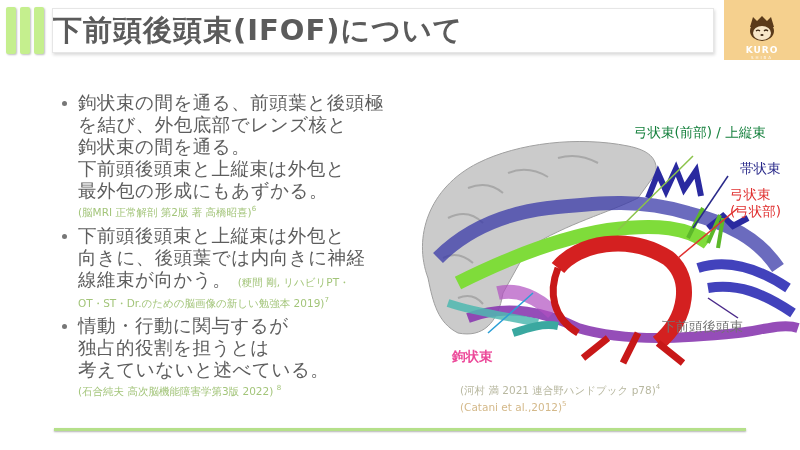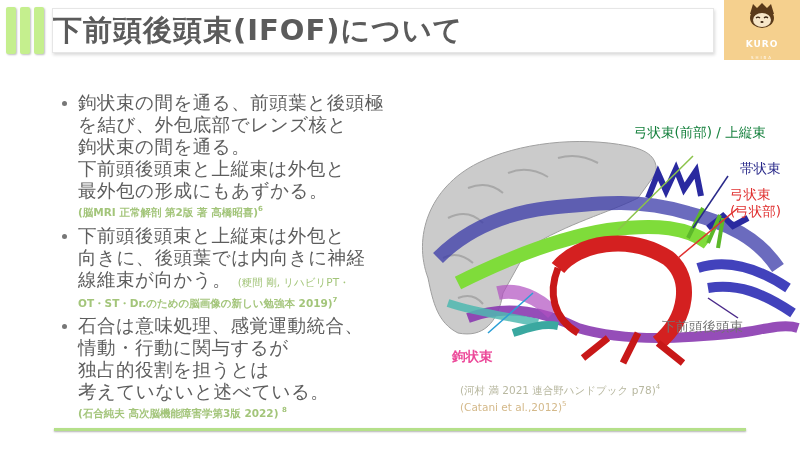--- a/index.html
+++ b/index.html
@@ -5,31 +5,31 @@
     * { margin: 0; padding: 0; box-sizing: border-box; }
     html, body { width: 800px; height: 450px; overflow: hidden; background: #ffffff; }
     body { position: relative; font-family: "DejaVu Sans", "Liberation Sans", sans-serif; color: #595959; }
 
     .accent-bars { position: absolute; left: 6px; top: 7px; display: flex; gap: 4px; }
     .accent-bar { width: 10px; height: 47px; background: #c5ef8e; border-radius: 2px; box-shadow: 1px 1px 2px rgba(0,0,0,0.25); }
 
     .title-box { position: absolute; left: 52px; top: 8px; width: 662px; height: 45px; border: 1px solid #e6e6e6; box-shadow: 1px 2px 3px rgba(0,0,0,0.15); background: #fff; display: flex; align-items: center; justify-content: flex-start; }
     .title-text { font-size: 29px; font-weight: bold; color: #5b5b5b; letter-spacing: 1px; }
 
-    .logo { position: absolute; left: 724px; top: 0; width: 76px; height: 60px; background: #f5d08e; display: flex; flex-direction: column; align-items: center; justify-content: space-between; }
+    .logo { position: absolute; left: 724px; top: 0; width: 76px; height: 60px; background: #f5d08e; display: flex; flex-direction: column; align-items: center; justify-content: flex-end; }
     .logo svg { width: 36px; height: 30px; }
     .logo-name { font-size: 9px; font-weight: bold; color: #ffffff; letter-spacing: 1px; margin-top: 2px; }
     .logo-sub { font-size: 4px; color: #ffffff; letter-spacing: 2px; opacity: 0.9; }
 
     .bullets { position: absolute; left: 62px; top: 92px; width: 340px; }
     .bullet { position: relative; padding-left: 16px; margin-bottom: 6px; }
     .bullet-dot { position: absolute; left: 0; top: 9px; width: 5px; height: 5px; border-radius: 50%; background: #777; }
     .bullet-line { display: block; font-size: 18.5px; line-height: 22px; color: #5e5e5e; white-space: nowrap; letter-spacing: 0.5px; }
     .cite { font-size: 10.5px; color: #a3c57a; letter-spacing: 0; white-space: nowrap; }
-    .cite-block { display: block; line-height: 14px; font-weight: bold; }
+    .cite-block { display: block; line-height: 14px; }
     sup { font-size: 7px; }
 
     .figure { position: absolute; left: 408px; top: 118px; width: 392px; height: 260px; }
     .figure svg { width: 100%; height: 100%; }
 
     .lbl { position: absolute; font-size: 13.5px; white-space: nowrap; }
     .lbl-arc-front { left: 634px; top: 124px; color: #15803d; }
     .lbl-cingulum { left: 740px; top: 160px; color: #2a2a8a; }
     .lbl-arc { left: 730px; top: 186px; color: #e03030; line-height: 17px; }
     .lbl-ifof { left: 662px; top: 318px; color: #737373; }
@@ -80,21 +80,20 @@
   <div class="bullet">
     <span class="bullet-dot"></span>
     <span class="bullet-line">下前頭後頭束と上縦束は外包と</span>
     <span class="bullet-line">向きに、後頭葉では内向きに神経</span>
     <span class="bullet-line"><span>線維束が向かう。</span> <span class="cite">(粳間 剛, リハビリPT・</span></span>
     <span class="cite cite-block"><span>OT・ST・Dr.のための脳画像の新しい勉強本 2019)</span><sup>7</sup></span>
   </div>
 
   <div class="bullet">
     <span class="bullet-dot"></span>
-    <span class="bullet-line">石合は意味処理、感覚運動統合、</span>
     <span class="bullet-line">情動・行動に関与するが</span>
     <span class="bullet-line">独占的役割を担うとは</span>
     <span class="bullet-line">考えていないと述べている。</span>
     <span class="cite cite-block"><span>(石合純夫 高次脳機能障害学第3版 2022)</span> <sup>8</sup></span>
   </div>
 </div>
 
 <div class="figure">
   <svg viewBox="0 0 392 260">
 

